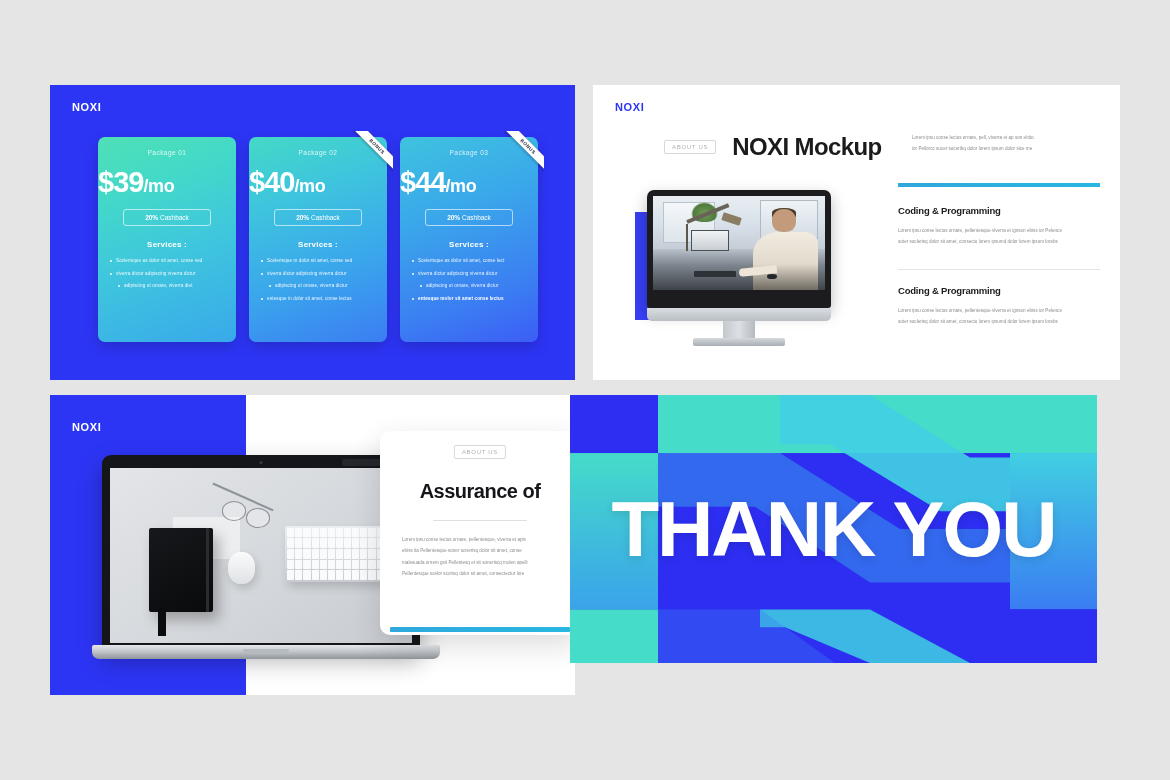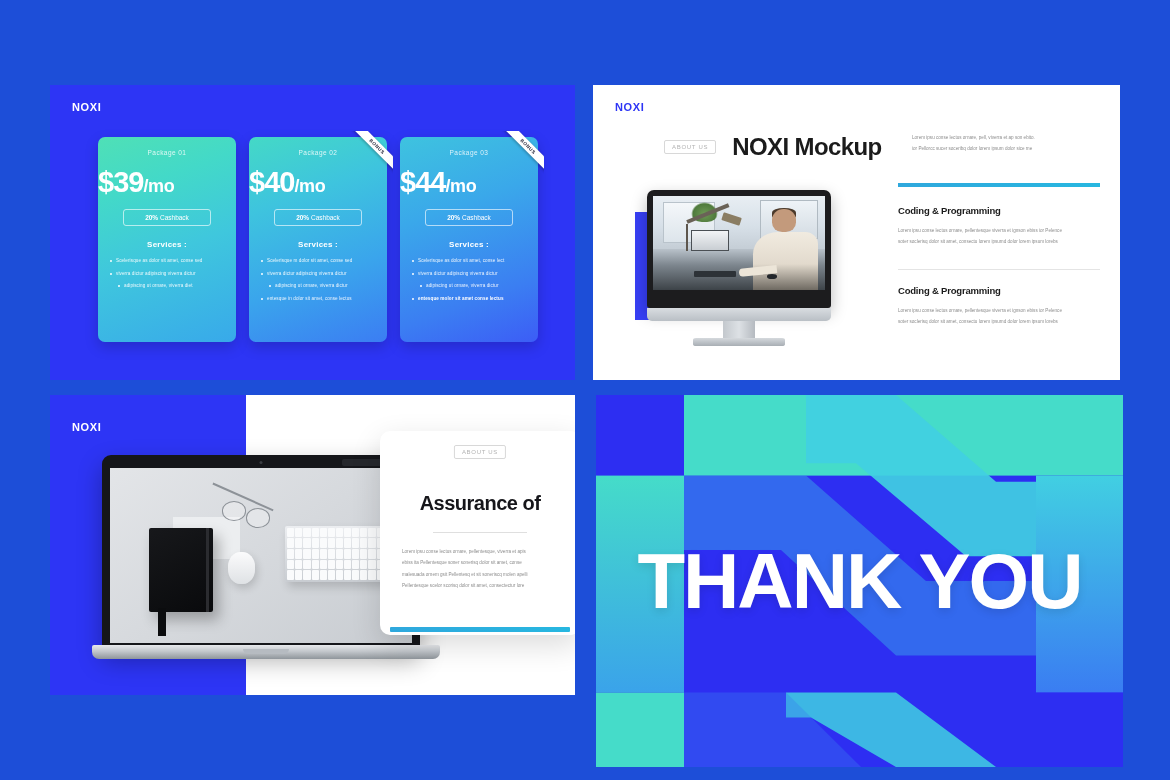--- a/index.html
+++ b/index.html
@@ -5,21 +5,21 @@
   * { box-sizing: border-box; margin: 0; padding: 0; }
   html, body {
     width: 1170px; height: 780px;
     background: #d2d2d2;
     font-family: "Liberation Sans", sans-serif;
     overflow: hidden;
   }
   .board {
     position: relative;
     width: 1170px; height: 780px;
-    background: #1d4ed8;
+    background: #e5e5e5;
   }
 
   .slide { position: absolute; overflow: hidden; }
 
   
   #slide1 { left: 50px; top: 85px; width: 525px; height: 295px; background: #2d35f5; }
   .logo-s1 {
     position: absolute; left: 22px; top: 16px;
     font-size: 11px; font-weight: bold; color: #ffffff; letter-spacing: .6px;
   }
@@ -248,30 +248,30 @@
   }
   .lap-notchb { position: absolute; left: 50%; top: 194px; transform: translateX(-50%); width: 46px; height: 5px; background: #b6bbc1; border-radius: 0 0 5px 5px; }
 
   .s3-card {
     position: absolute; left: 330px; top: 36px; width: 200px; height: 204px;
     background: #fff; border-radius: 10px; padding: 20px 22px 0;
     box-shadow: 0 10px 30px rgba(0,0,0,.14);
   }
   .s3-card .aboutus-pill { position: absolute; left: 50%; top: 14px; transform: translateX(-50%); }
   .s3-title {
-    margin-top: 40px; text-align: center; font-size: 20px; font-weight: bold;
+    margin-top: 28px; text-align: center; font-size: 20px; font-weight: bold;
     color: #16161a; line-height: 1.28; letter-spacing: -.5px;
   }
   .s3-rule { width: 94px; height: 1px; background: #dfdfdf; margin: 15px auto 13px; }
   .s3-body { color: #8d8d8d; font-size: 4.6px; line-height: 2.5; text-align: left; }
   .s3-barwrap { position: absolute; left: 330px; top: 232px; width: 200px; }
   .s3-bar { width: 180px; margin: 0 auto; height: 5px; background: linear-gradient(90deg,#2fa8dd,#27b7e0); border-radius: 1px; }
 
   
-  #slide4 { left: 596px; top: 395px; width: 527px; height: 372px; background: #2d35f5; }
+  #slide4 { left: 570px; top: 395px; width: 527px; height: 268px; background: #2d35f5; }
   .ty-svg { position: absolute; inset: 0; width: 100%; height: 100%; display: block; }
   .ty-text {
     position: absolute; inset: 0; display: flex; align-items: center; justify-content: center;
     color: #fff; font-size: 78px; font-weight: bold; letter-spacing: -2px;
     text-shadow: 0 3px 10px rgba(0,0,0,.12);
   }
 </style>
 </head>
 <body>
 

